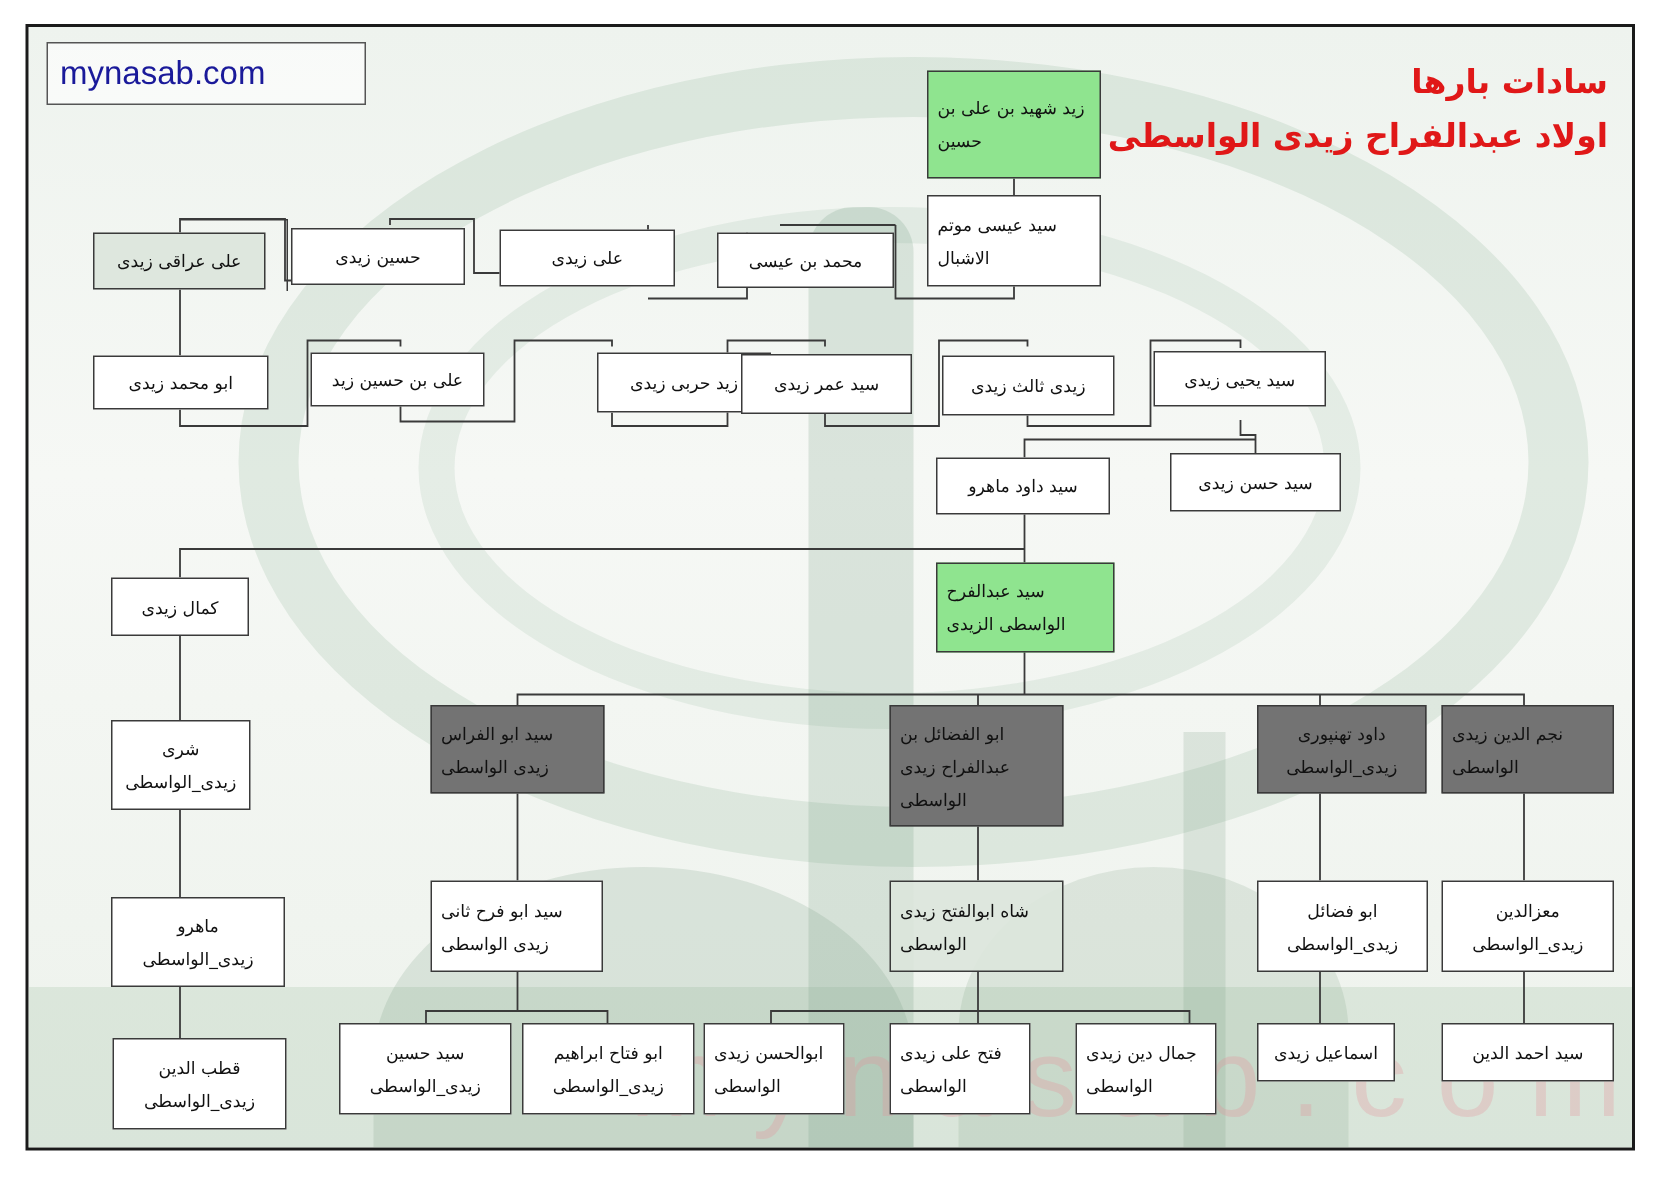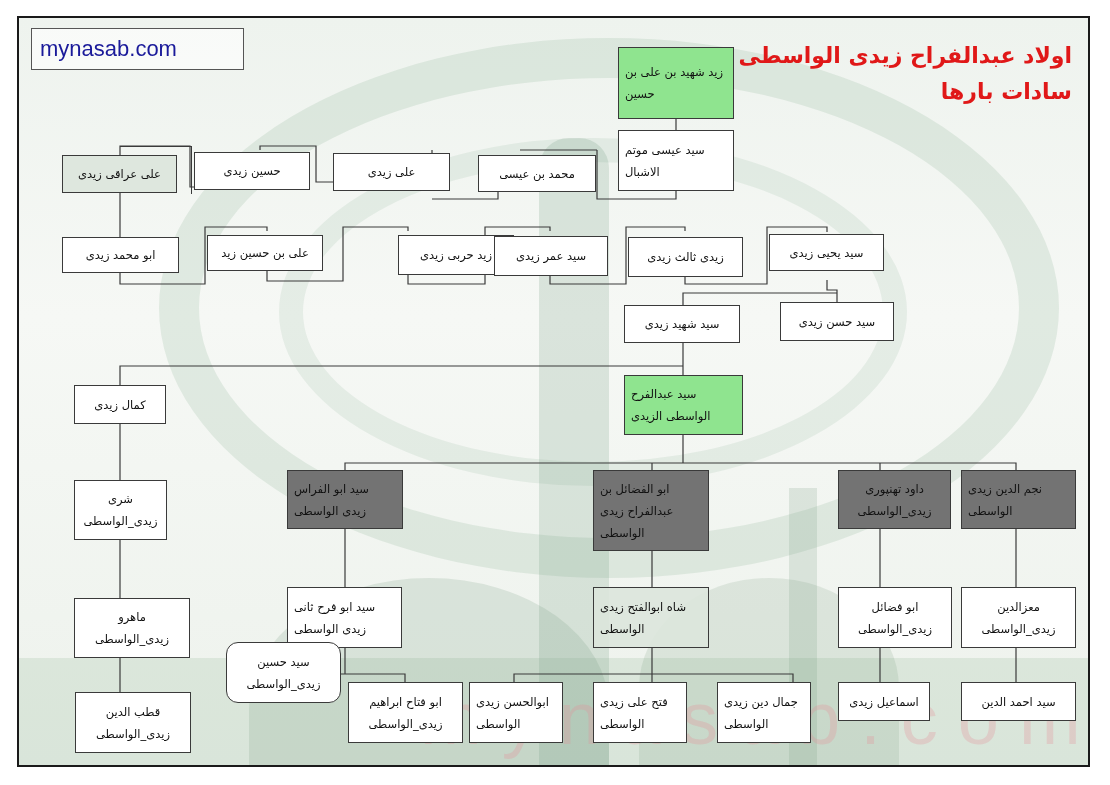--- a/index.html
+++ b/index.html
@@ -64,22 +64,22 @@
   <div class="bg-deco tree-trunk"></div>
   <div class="bg-deco dome"></div>
   <div class="bg-deco dome2"></div>
   <div class="bg-deco minaret"></div>
 </div>
 <div class="watermark">mynasab.com</div>
 
 <div id="site-label">mynasab.com</div>
 
 <div id="titles">
+  <div>سادات بارها</div>
   <div>اولاد عبدالفراح زیدی الواسطی</div>
-  <div>سادات بارها</div>
 </div>
 
 <svg id="links" viewBox="0 0 1110 785">
 
   <line x1="676" y1="119" x2="676" y2="130"></line>
 
   <polyline points="676,190 676,199 597,199 597,150"></polyline>
   <polyline points="597,150 520,150"></polyline>
   <polyline points="498,155 498,199 432,199"></polyline>
   <polyline points="432,150 432,182 316,182 316,146 260,146 260,150"></polyline>
@@ -159,21 +159,21 @@
   <span>سید عمر زیدی</span>
 </div>
 <div class="node" style="left:628px;top:237px;width:115px;height:40px;">
   <span>زیدی ثالث زیدی</span>
 </div>
 <div class="node" style="left:769px;top:234px;width:115px;height:37px;">
   <span>سید یحیی زیدی</span>
 </div>
 
 <div class="node" style="left:624px;top:305px;width:116px;height:38px;">
-  <span>سید شهید زیدی</span>
+  <span>سید داود ماهرو</span>
 </div>
 <div class="node" style="left:780px;top:302px;width:114px;height:39px;">
   <span>سید حسن زیدی</span>
 </div>
 
 <div class="node" style="left:74px;top:385px;width:92px;height:39px;">
   <span>کمال زیدی</span>
 </div>
 <div class="node green" style="left:624px;top:375px;width:119px;height:60px;">
   <span>سید عبدالفرح الواسطی الزیدی</span>
@@ -213,21 +213,21 @@
 </div>
 <div class="node" style="left:961px;top:587px;width:115px;height:61px;flex-direction:column;">
   <span>معزالدین</span>
   <span>زیدی_الواسطی</span>
 </div>
 
 <div class="node" style="left:75px;top:692px;width:116px;height:61px;flex-direction:column;">
   <span>قطب الدین</span>
   <span>زیدی_الواسطی</span>
 </div>
-<div class="node" style="left:226px;top:642px;width:115px;height:61px;flex-direction:column;border-radius:12px;">
+<div class="node" style="left:226px;top:682px;width:115px;height:61px;flex-direction:column;">
   <span>سید حسین</span>
   <span>زیدی_الواسطی</span>
 </div>
 <div class="node" style="left:348px;top:682px;width:115px;height:61px;flex-direction:column;">
   <span>ابو فتاح ابراهیم</span>
   <span>زیدی_الواسطی</span>
 </div>
 <div class="node" style="left:469px;top:682px;width:94px;height:61px;">
   <span>ابوالحسن زیدی الواسطی</span>
 </div>

